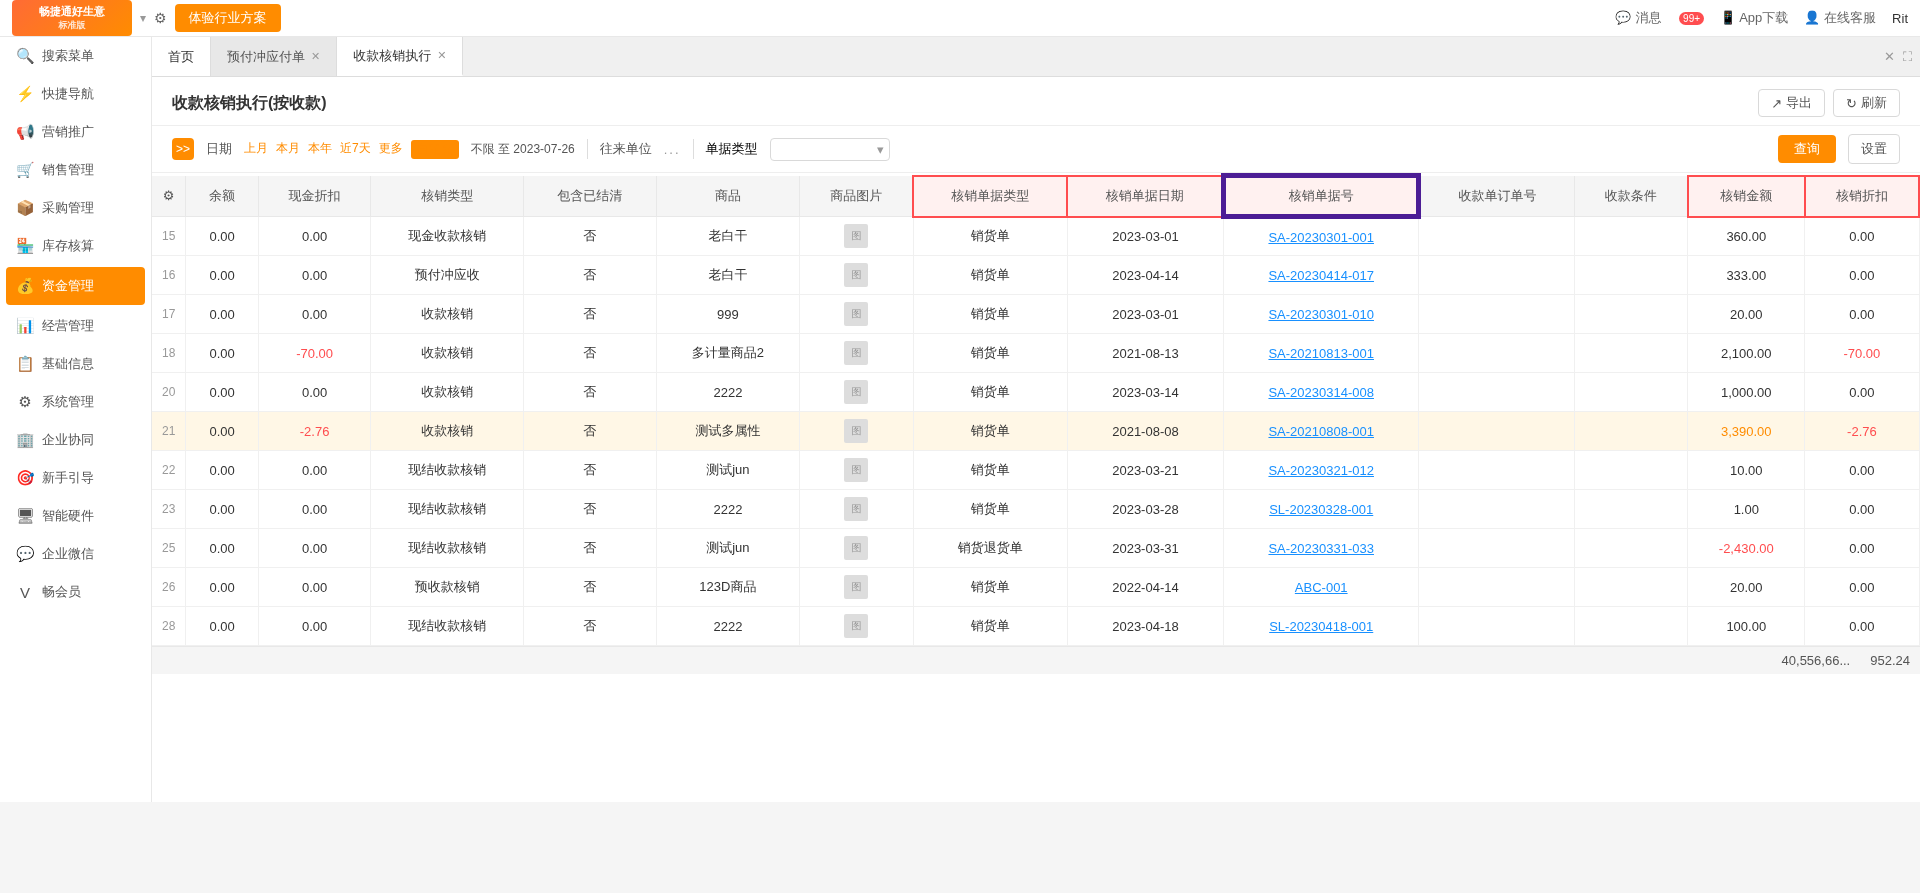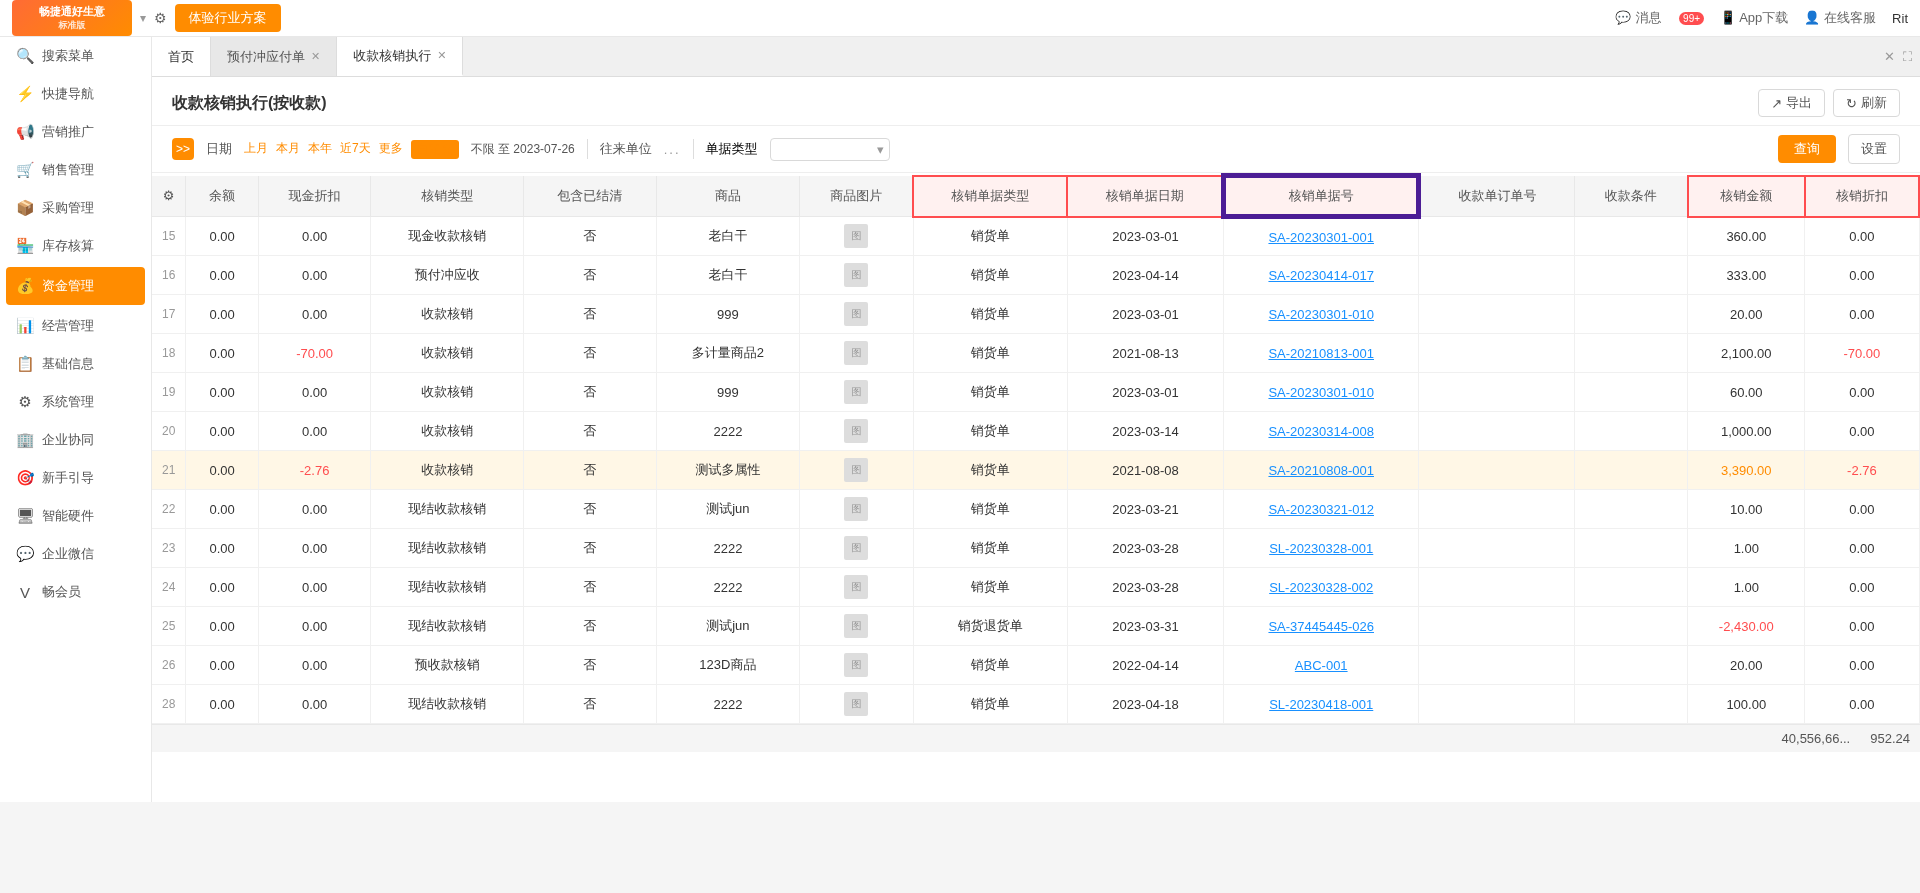--- a/index.html
+++ b/index.html
@@ -487,38 +487,20 @@
                 </td>
     <td>销货单</td>
     <td>2021-08-13</td>
     <td class="link">SA-20210813-001</td>
     <td></td>
     <td></td>
     <td style="">2,100.00</td>
     <td style="color:#ff4d4f;">-70.00</td>
   </tr>
               <tr>
-    <td style="color:#999;font-size:12px;">19</td>
-    <td>0.00</td>
-    <td style="">0.00</td>
-    <td>收款核销</td>
-    <td>否</td>
-    <td>999</td>
-    <td>
-                  <div style="width:24px;height:24px;background:#ddd;border-radius:2px;margin:auto;display:flex;align-items:center;justify-content:center;font-size:10px;color:#999;">图</div>
-                </td>
-    <td>销货单</td>
-    <td>2023-03-01</td>
-    <td class="link">SA-20230301-010</td>
-    <td></td>
-    <td></td>
-    <td style="">60.00</td>
-    <td style="">0.00</td>
-  </tr>
-              <tr>
     <td style="color:#999;font-size:12px;">20</td>
     <td>0.00</td>
     <td style="">0.00</td>
     <td>收款核销</td>
     <td>否</td>
     <td>2222</td>
     <td>
                   <div style="width:24px;height:24px;background:#ddd;border-radius:2px;margin:auto;display:flex;align-items:center;justify-content:center;font-size:10px;color:#999;">图</div>
                 </td>
     <td>销货单</td>
@@ -577,50 +559,32 @@
                 </td>
     <td>销货单</td>
     <td>2023-03-28</td>
     <td class="link">SL-20230328-001</td>
     <td></td>
     <td></td>
     <td style="">1.00</td>
     <td style="">0.00</td>
   </tr>
               <tr>
-    <td style="color:#999;font-size:12px;">24</td>
-    <td>0.00</td>
-    <td style="">0.00</td>
-    <td>现结收款核销</td>
-    <td>否</td>
-    <td>2222</td>
-    <td>
-                  <div style="width:24px;height:24px;background:#ddd;border-radius:2px;margin:auto;display:flex;align-items:center;justify-content:center;font-size:10px;color:#999;">图</div>
-                </td>
-    <td>销货单</td>
-    <td>2023-03-28</td>
-    <td class="link">SL-20230328-002</td>
-    <td></td>
-    <td></td>
-    <td style="">1.00</td>
-    <td style="">0.00</td>
-  </tr>
-              <tr>
     <td style="color:#999;font-size:12px;">25</td>
     <td>0.00</td>
     <td style="">0.00</td>
     <td>现结收款核销</td>
     <td>否</td>
     <td>测试jun</td>
     <td>
                   <div style="width:24px;height:24px;background:#ddd;border-radius:2px;margin:auto;display:flex;align-items:center;justify-content:center;font-size:10px;color:#999;">图</div>
                 </td>
     <td>销货退货单</td>
     <td>2023-03-31</td>
-    <td class="link">SA-37445445-026</td>
+    <td class="link">SA-20230331-033</td>
     <td></td>
     <td></td>
     <td style="color:#ff4d4f;">-2,430.00</td>
     <td style="">0.00</td>
   </tr>
               <tr>
     <td style="color:#999;font-size:12px;">26</td>
     <td>0.00</td>
     <td style="">0.00</td>
     <td>预收款核销</td>

